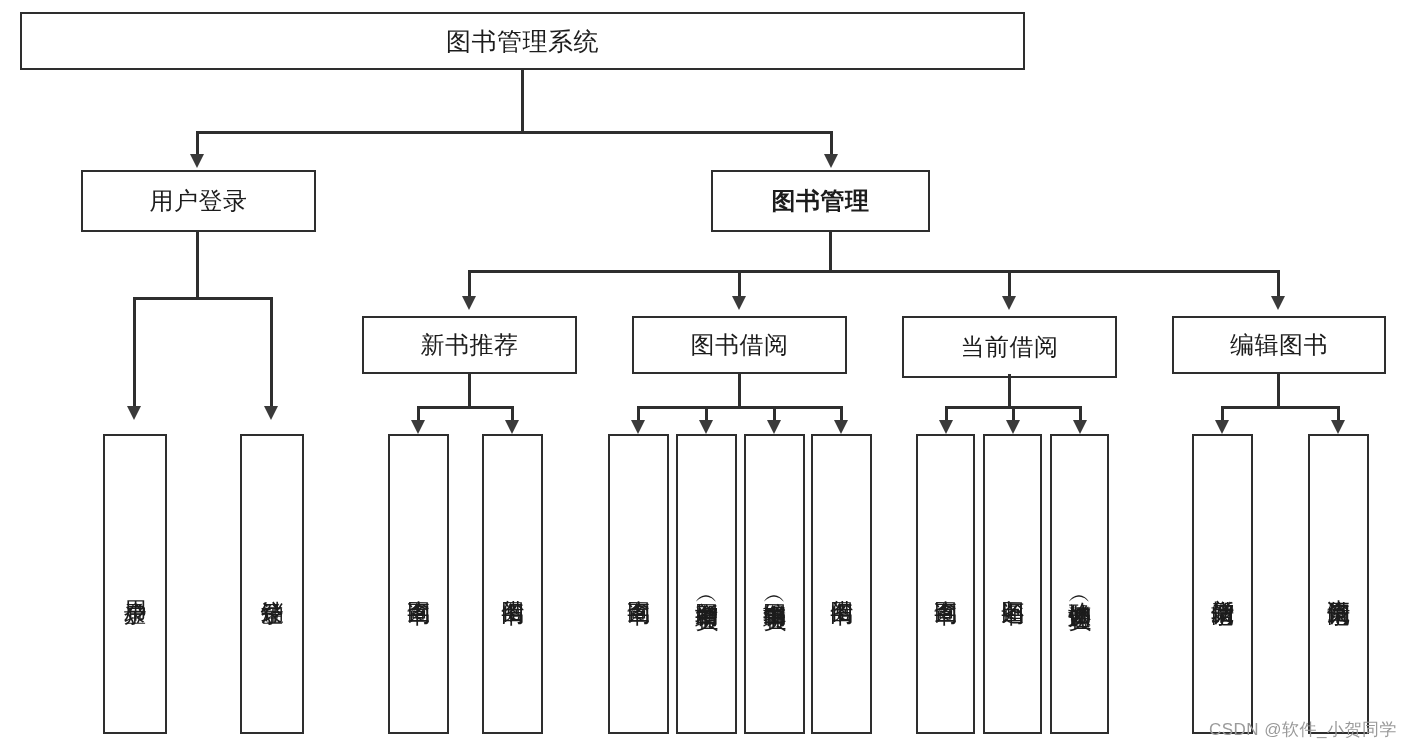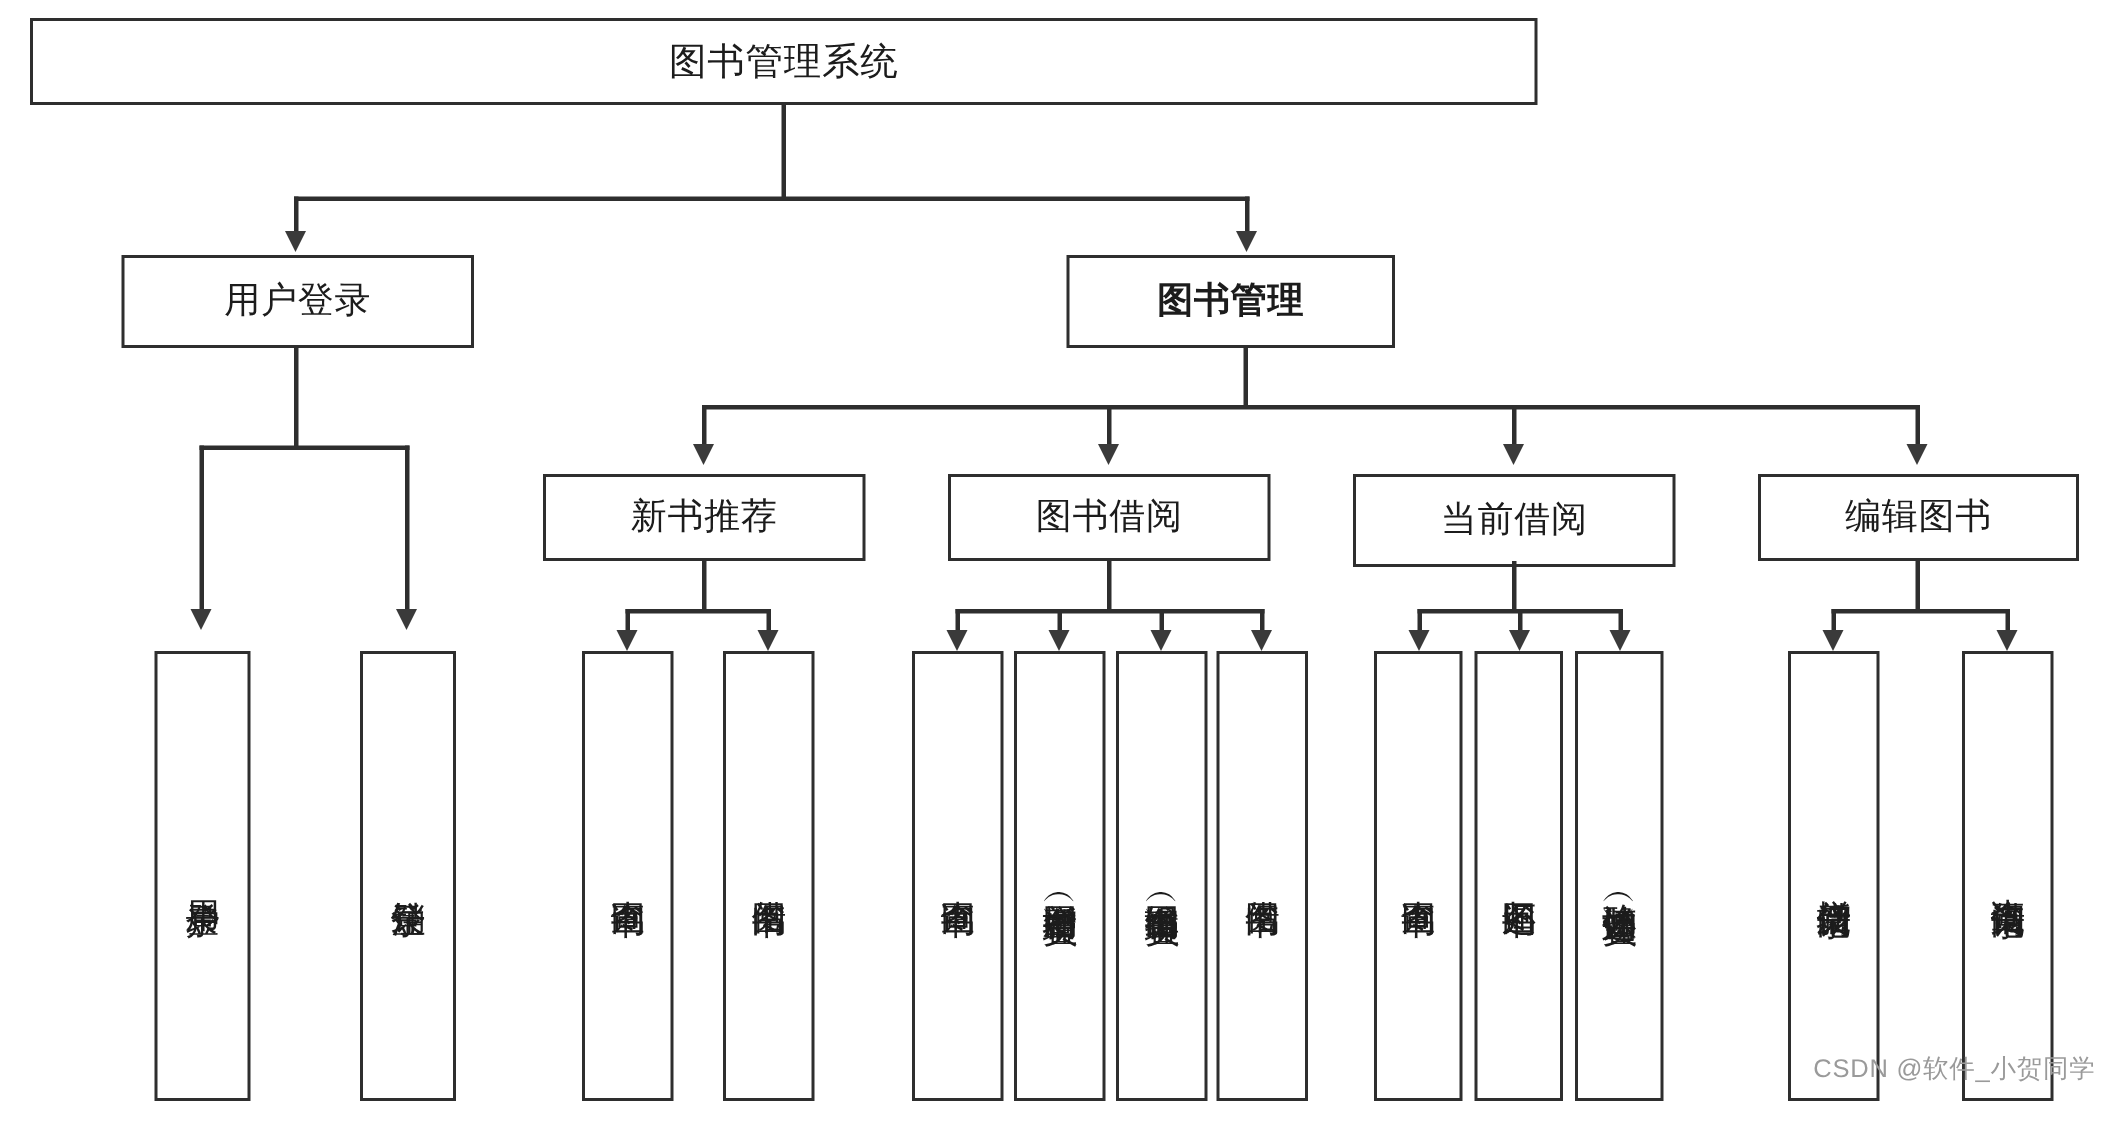--- a/index.html
+++ b/index.html
@@ -69,21 +69,21 @@
     position: absolute;
     width: 0;
     height: 0;
     border-left: 7px solid transparent;
     border-right: 7px solid transparent;
     border-top: 14px solid #3a3a3a;
   }
   #watermark {
     position: absolute;
     right: 8px;
-    bottom: 23px;
+    bottom: 6px;
     font-size: 17px;
     color: #9a9a9a;
     white-space: nowrap;
     letter-spacing: 0.5px;
   }
 </style>
 </head>
 <body>
 
 <div id="canvas">

